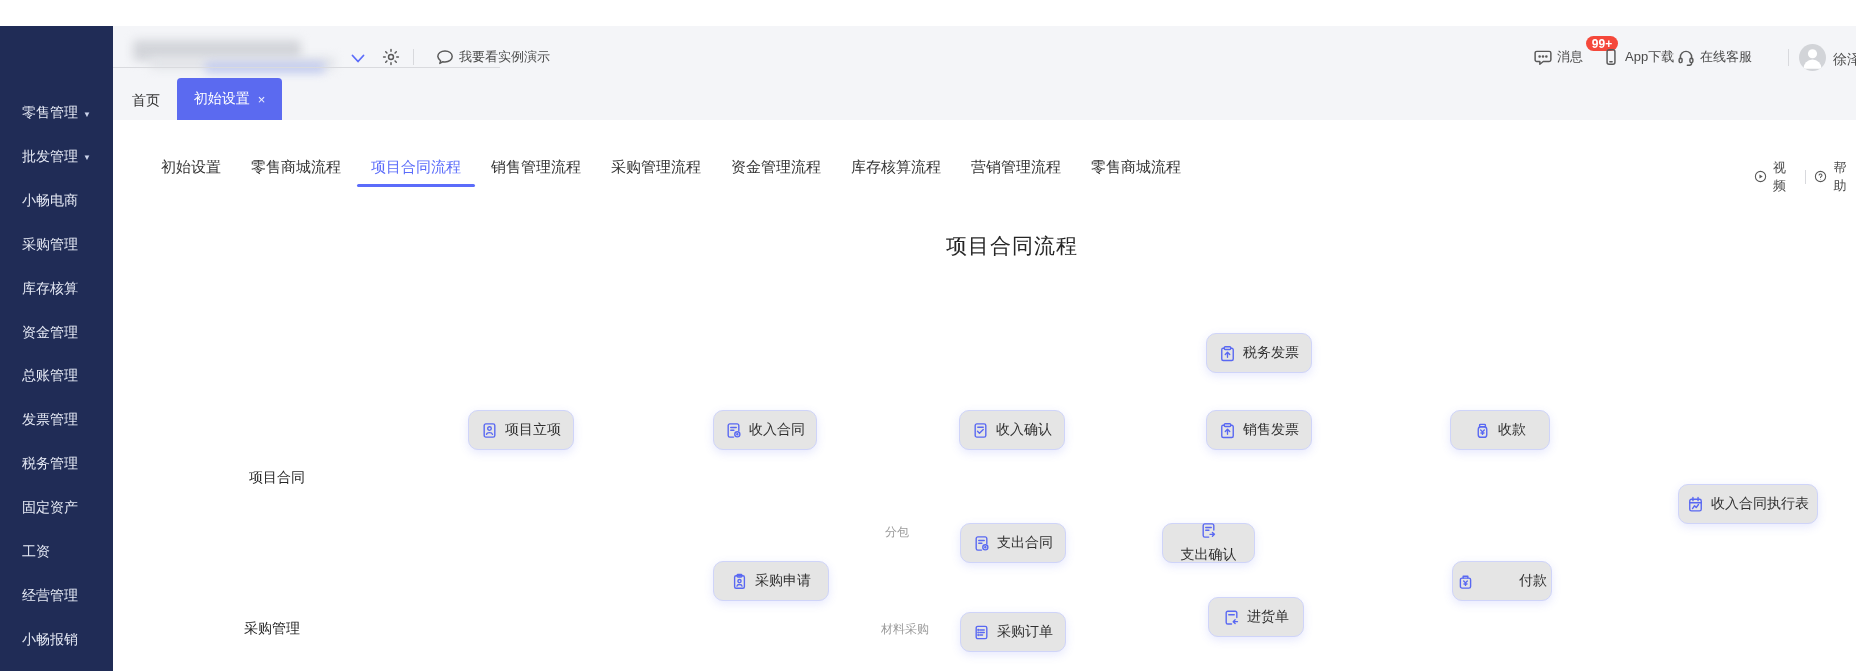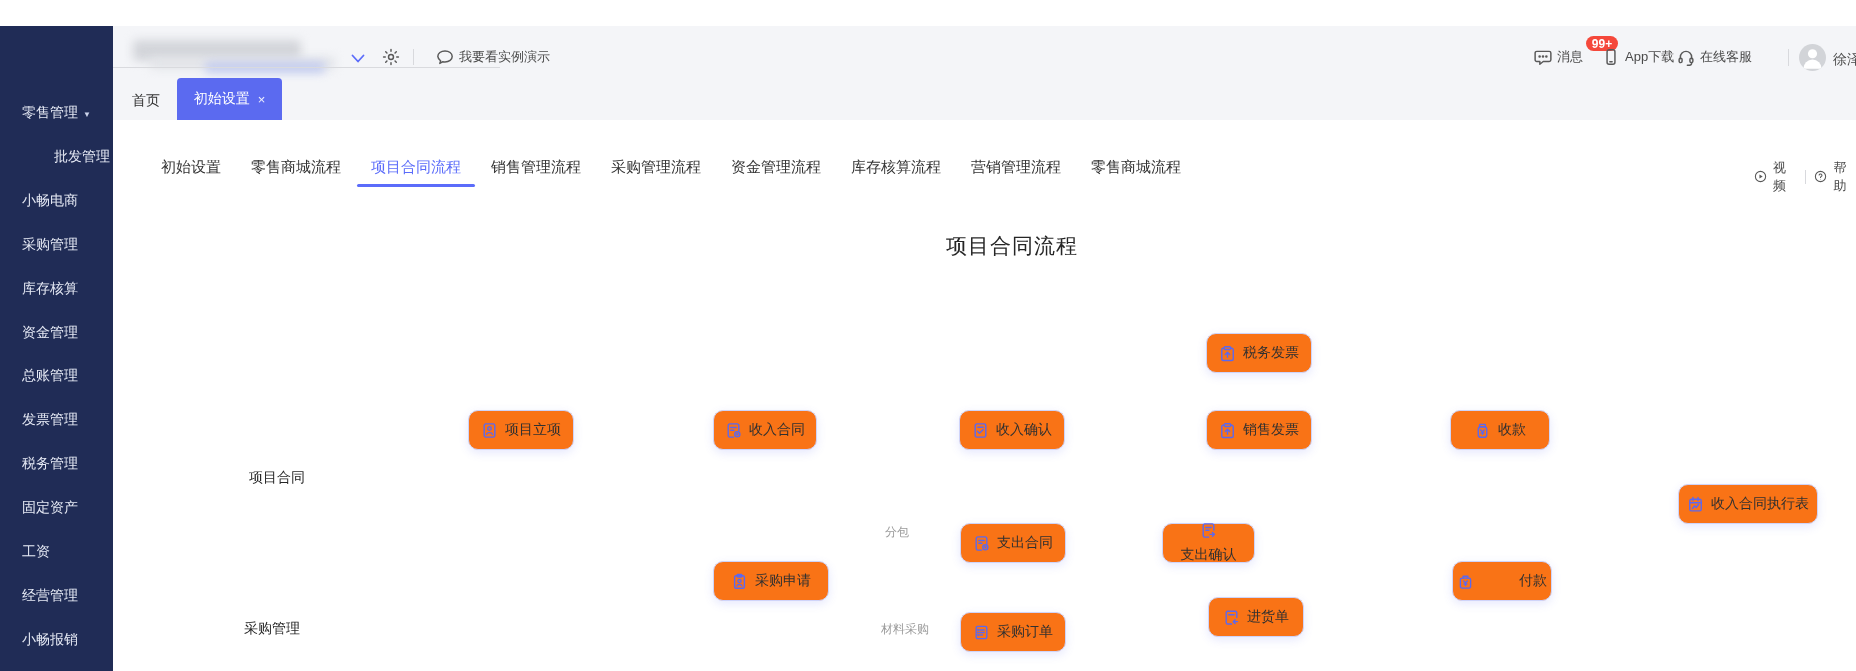--- a/index.html
+++ b/index.html
@@ -35,21 +35,21 @@
   .wtab .x{font-size:13px;opacity:.9;cursor:pointer;}
   
   .content{left:113px;top:120px;width:1743px;height:551px;background:#fff;}
   .ftabs{left:161px;top:158px;display:flex;gap:30px;font-size:15px;color:#333;}
   .ftab{position:relative;cursor:pointer;white-space:nowrap;line-height:18px;}
   .ftab.on{color:#5b6cfa;}
   .ftab.on::after{content:"";position:absolute;left:-14px;right:-14px;bottom:-11px;height:3px;background:#5b6cfa;border-radius:2px;}
   .tabs-right{left:1754px;top:159px;display:flex;align-items:center;gap:6px;font-size:13px;color:#4a4a4a;}
   .flow-title{left:1012px;top:246px;transform:translate(-50%,-50%);font-size:21px;color:#262626;font-weight:500;letter-spacing:1px;white-space:nowrap;}
   
-  .fnode{position:absolute;height:40px;box-sizing:border-box;background:#f97316;border:1px solid #cfd4f9;border-radius:10px;
+  .fnode{position:absolute;height:40px;box-sizing:border-box;background:#e5e5e5;border:1px solid #cfd4f9;border-radius:10px;
          box-shadow:0 3px 10px rgba(100,110,245,.16);display:flex;align-items:center;justify-content:center;gap:7px;
          font-size:14px;color:#303030;cursor:pointer;white-space:nowrap;}
   .nic{width:17px;height:17px;color:#5968f2;display:inline-flex;}
   .nic svg{width:17px;height:17px;}
   .rowlab{position:absolute;transform:translate(-50%,-50%);font-size:14px;color:#262626;white-space:nowrap;margin-top:48px;}
   .brlab{position:absolute;transform:translate(-50%,-50%);font-size:12px;color:#9a9a9a;white-space:nowrap;}
   .ic{fill:none;stroke:currentColor;stroke-width:1.3;stroke-linecap:round;stroke-linejoin:round;}
   svg.edges{position:absolute;left:0;top:0;pointer-events:none;}
 </style>
 </head>
@@ -164,21 +164,21 @@
   </div>
   <div class="abs logo-tx">畅捷通好业财</div>
   <div class="abs edition">专业版</div>
 
   <div class="abs sidebar"></div>
   <div id="side-list">
       <div class="side-item abs" style="top: 103px;">
         <span>零售管理</span>
         <span class="tri">▼</span>
       </div>
-      <div class="side-item abs" style="top: 146.9px; margin-left: 32px;">
+      <div class="side-item abs" style="top: 146.9px;">
         <span>批发管理</span>
         <span class="tri">▼</span>
       </div>
       <div class="side-item abs" style="top: 190.8px;">
         <span>小畅电商</span>
       </div>
       <div class="side-item abs" style="top: 234.7px;">
         <span>采购管理</span>
       </div>
       <div class="side-item abs" style="top: 278.6px;">

